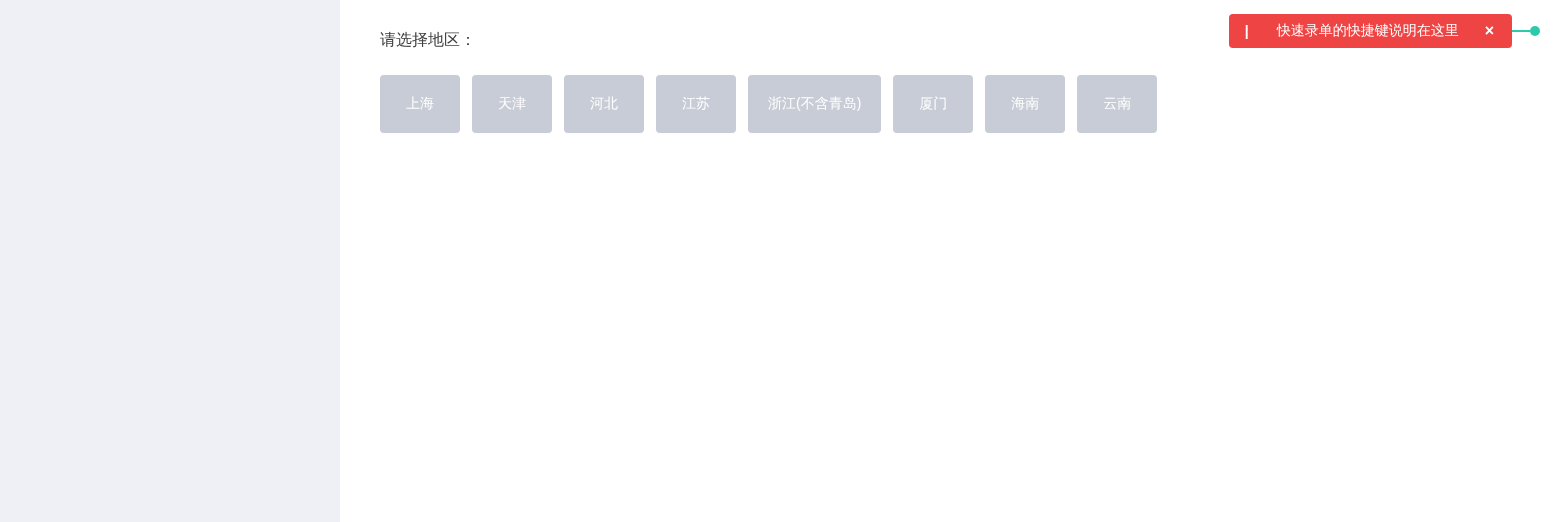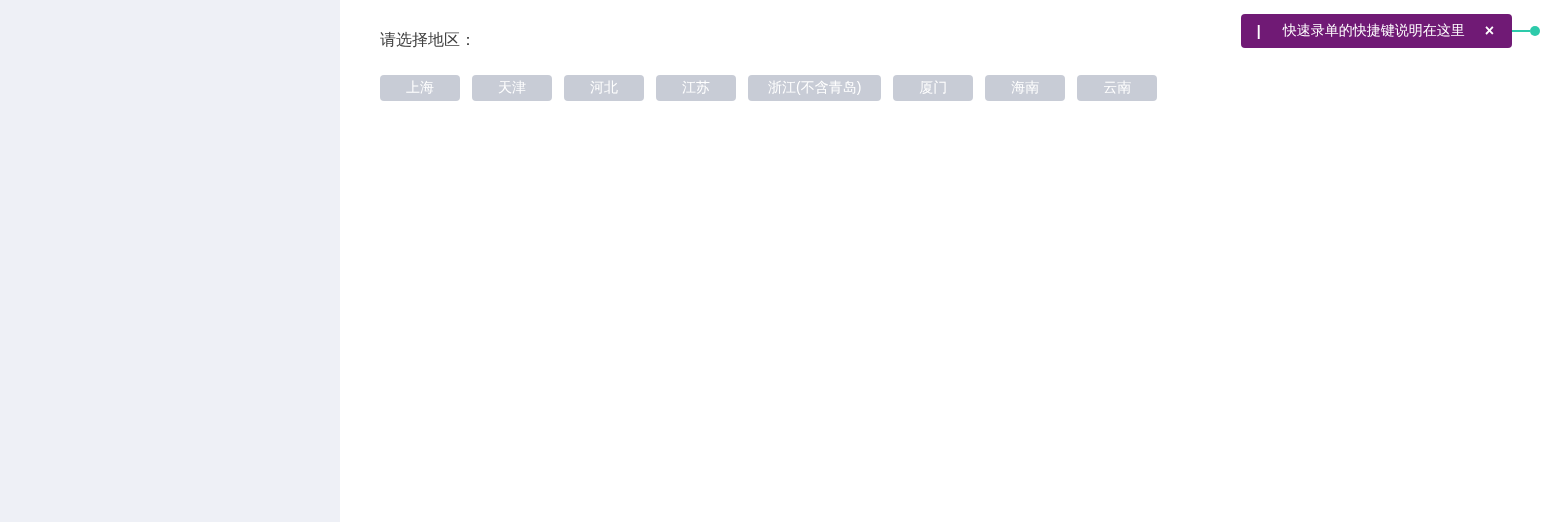--- a/index.html
+++ b/index.html
@@ -43,45 +43,45 @@
       font-weight: normal;
     }
 
     .region-buttons {
       display: flex;
       flex-wrap: wrap;
       gap: 12px;
     }
 
     .region-btn {
-      padding: 4px 20px;
+      padding: 20px 20px;
       background: #c8ccd6;
       color: #fff;
       border: none;
       border-radius: 4px;
       font-size: 14px;
       cursor: pointer;
       min-width: 80px;
       text-align: center;
       white-space: nowrap;
     }
 
     
     .tooltip-bar {
       position: absolute;
       top: 14px;
       right: 50px;
-      background: #701a75;
+      background: #ef4444;
       color: #fff;
       padding: 8px 16px;
       border-radius: 4px;
       font-size: 14px;
       display: flex;
       align-items: center;
-      gap: 18px;
+      gap: 24px;
       white-space: nowrap;
     }
 
     .tooltip-bar::before {
       content: '|';
       font-weight: bold;
       margin-right: 4px;
     }
 
     .tooltip-close {

